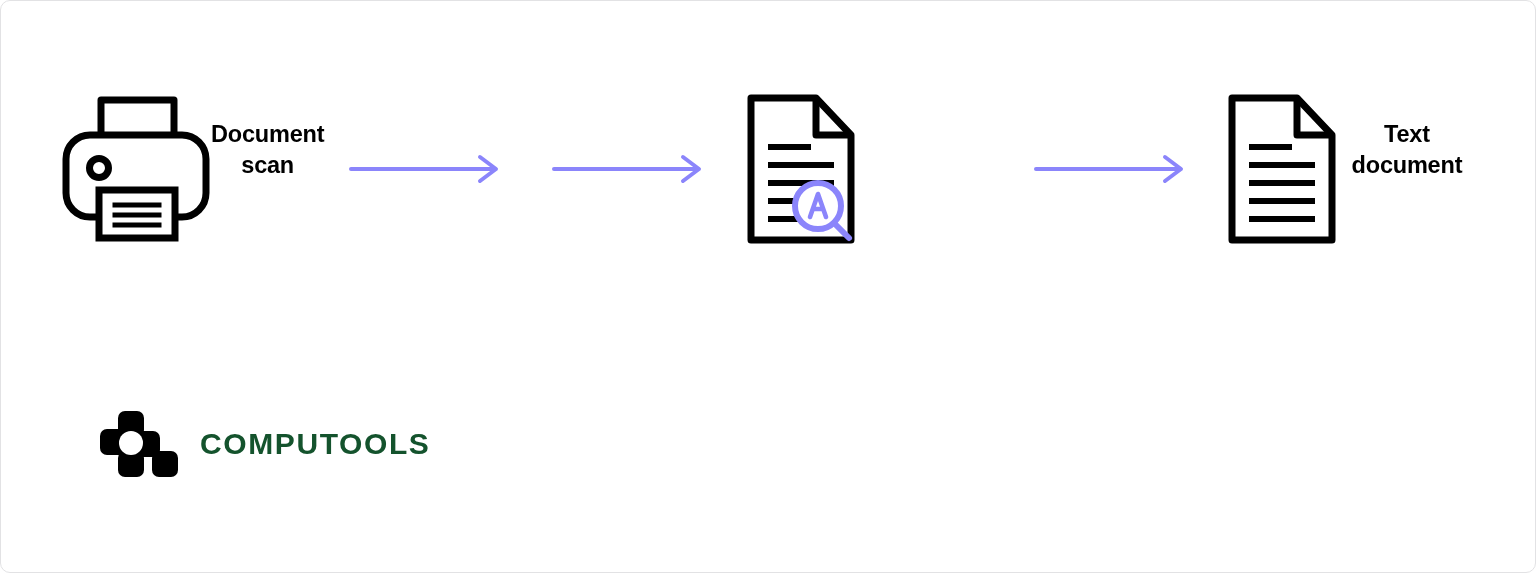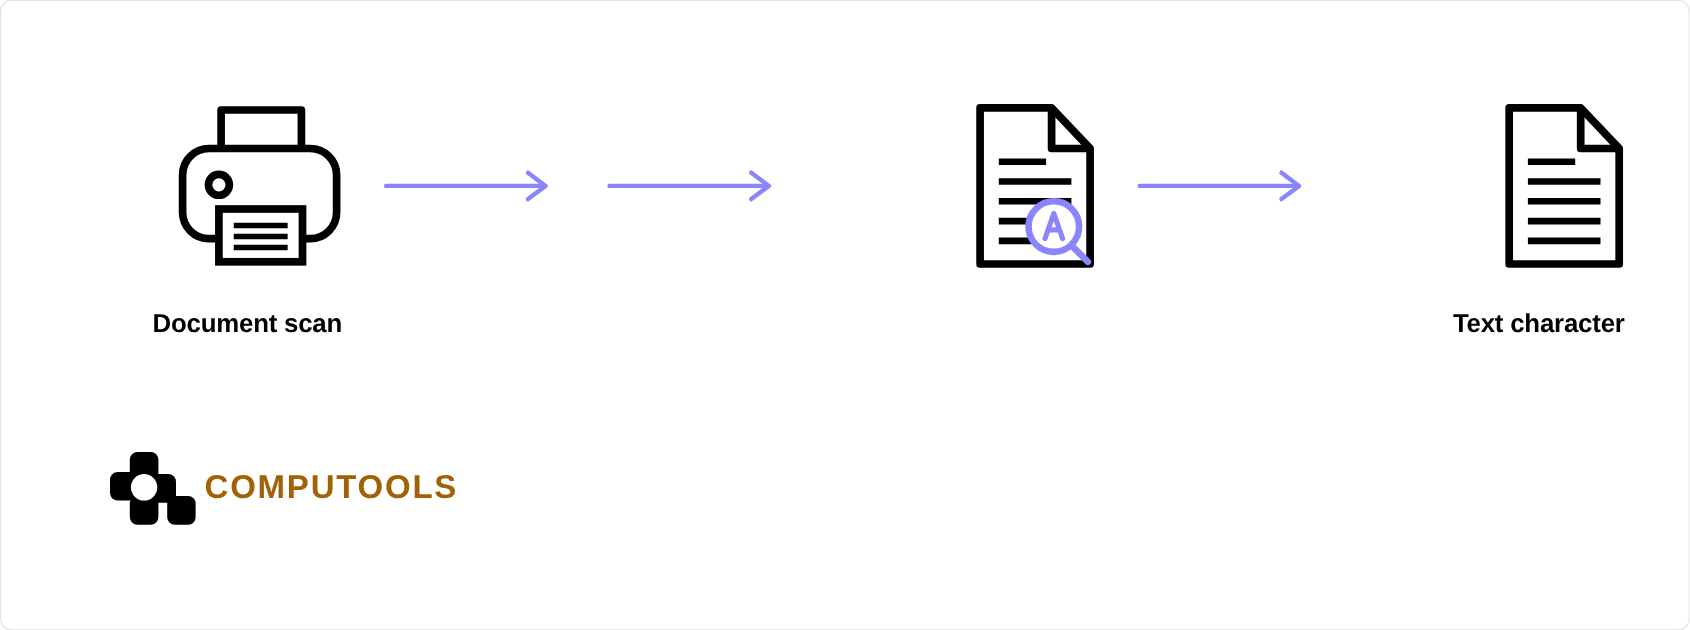--- a/index.html
+++ b/index.html
@@ -33,22 +33,22 @@
     width: 1416px;
     display: flex;
     flex-direction: row;
     align-items: flex-start;
     justify-content: space-between;
   }
 
   .step {
     width: 250px;
     display: flex;
-    flex-direction: column;
-    align-items: flex-end;
+    flex-direction: row;
+    align-items: flex-start;
   }
 
   .icon-box {
     height: 160px;
     display: flex;
     align-items: center;
     justify-content: center;
   }
 
   .step-label {
@@ -79,25 +79,25 @@
     display: flex;
     flex-direction: row;
     align-items: center;
   }
   .brand-mark {
     width: 78px;
     height: 74px;
     flex: none;
   }
   .brand-name {
-    margin-left: 8px;
+    margin-left: 22px;
     font-size: 30px;
     font-weight: 700;
     letter-spacing: 1.6px;
-    color: #a16207;
+    color: #14532d;
   }
 </style>
 </head>
 <body>
 
 <div id="canvas">
 
   <div class="flow">
 
     <div class="step">
@@ -164,21 +164,21 @@
         <svg width="110" height="152" viewBox="0 0 110 152" fill="none" aria-hidden="true">
           <path d="M5 5 H70 L105 42 V147 H5 Z" stroke="#000" stroke-width="7" fill="#fff" stroke-linejoin="round"></path>
           <path d="M70 5 V42 H105" stroke="#000" stroke-width="7" fill="none" stroke-linejoin="round"></path>
           <line x1="25" y1="54" x2="62" y2="54" stroke="#000" stroke-width="6" stroke-linecap="square"></line>
           <line x1="25" y1="72" x2="85" y2="72" stroke="#000" stroke-width="6" stroke-linecap="square"></line>
           <line x1="25" y1="90" x2="85" y2="90" stroke="#000" stroke-width="6" stroke-linecap="square"></line>
           <line x1="25" y1="108" x2="85" y2="108" stroke="#000" stroke-width="6" stroke-linecap="square"></line>
           <line x1="25" y1="126" x2="85" y2="126" stroke="#000" stroke-width="6" stroke-linecap="square"></line>
         </svg>
       </div>
-      <div class="step-label">Text character</div>
+      <div class="step-label">Text document</div>
     </div>
 
   </div>
 
   <div class="brand">
     <div class="brand-mark">
       <svg width="78" height="74" viewBox="0 0 78 74" fill="none" aria-hidden="true">
         <g fill="#000">
           <rect x="0" y="22" width="26" height="26" rx="7"></rect>
           <rect x="18" y="4" width="26" height="26" rx="7"></rect>

